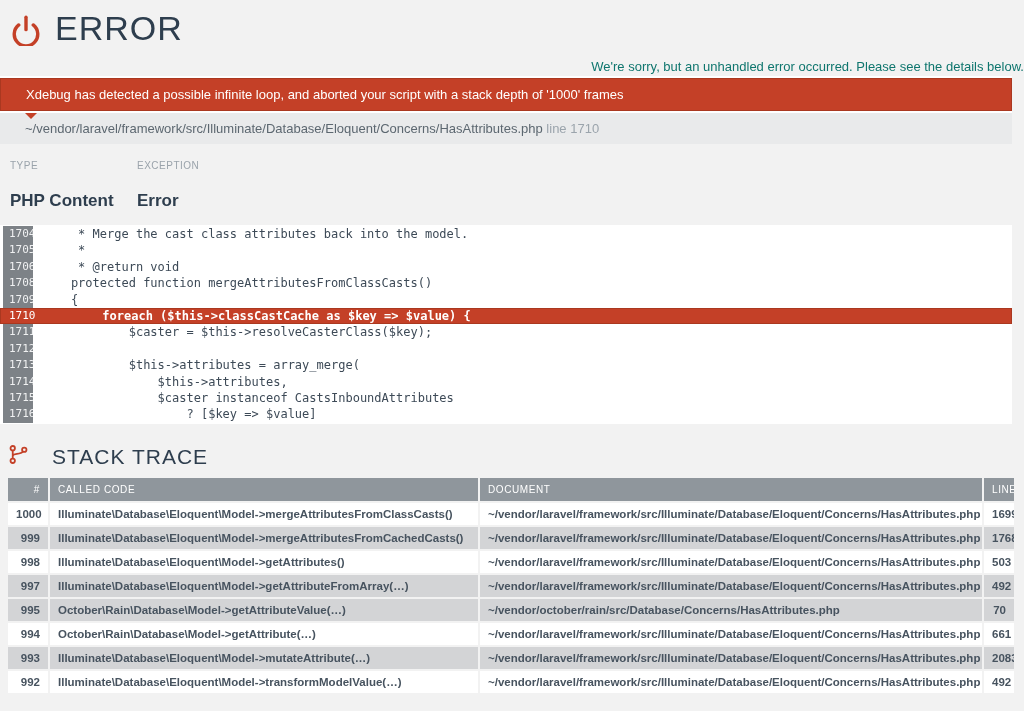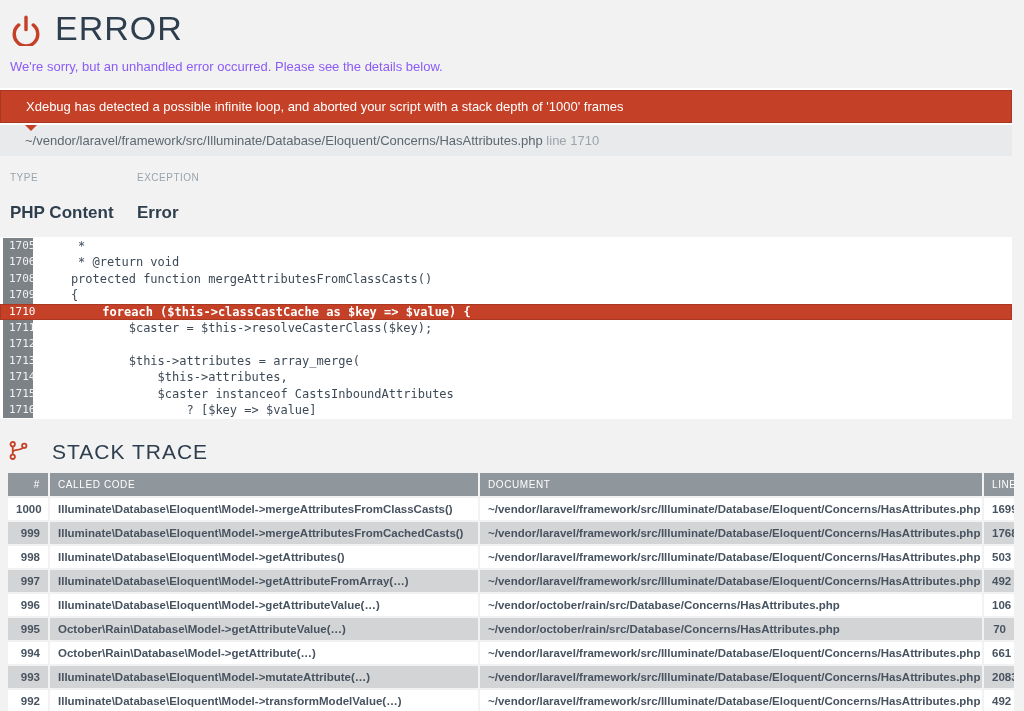--- a/index.html
+++ b/index.html
@@ -6,24 +6,24 @@
   html,body { width:1024px; height:711px; overflow:hidden; }
   body {
     background:#f2f2f2;
     font-family:"Liberation Sans", sans-serif;
     color:#2e3e4e;
     position:relative;
   }
   .hdr { display:flex; align-items:center; gap:13px; padding:9px 0 0 10px; height:48px; }
   .hdr svg { display:block; }
   .title { font-size:34px; font-weight:300; color:#2e3e4e; letter-spacing:1px; }
-  .subtitle { margin:11px 0 0 10px; font-size:13px; color:#8b5cf6; }
+  .subtitle { margin:11px 0 0 10px; font-size:13px; color:#0f766e;text-align:right; }
 
   .banner {
-    margin-top:16px; width:1012px; background:#c44027; color:#fff;
+    margin-top:4px; width:1012px; background:#c44027; color:#fff;
     font-size:13px; padding:8px 0 8px 25px;
     border:1px solid #aa3820;
     box-shadow:0 -2px 0 #ffffff, 0 2px 0 #ffffff;
   }
   .pathbar {
     width:1012px; background:#e9eaeb; color:#5c6770;
     font-size:13px; padding:8px 0 8px 25px; position:relative; margin-top:2px;
   }
   .pathbar .caret {
     position:absolute; top:0; left:25px; width:0; height:0;
@@ -104,20 +104,21 @@
     <div class="mlabel">TYPE</div>
     <div class="mvalue">PHP Content</div>
   </div>
   <div class="mcol">
     <div class="mlabel">EXCEPTION</div>
     <div class="mvalue">Error</div>
   </div>
 </div>
 
 <div class="codeblock" id="code-lines">
+    <div class="cline"><span class="ln">1704</span><span class="ctext">     * Merge the cast class attributes back into the model.</span></div>
     <div class="cline"><span class="ln">1705</span><span class="ctext">     *</span></div>
     <div class="cline"><span class="ln">1706</span><span class="ctext">     * @return void</span></div>
     <div class="cline"><span class="ln">1708</span><span class="ctext">    protected function mergeAttributesFromClassCasts()</span></div>
     <div class="cline"><span class="ln">1709</span><span class="ctext">    {</span></div>
     <div class="cline hl"><span class="ln">1710</span><span class="ctext">        foreach ($this-&gt;classCastCache as $key =&gt; $value) {</span></div>
     <div class="cline"><span class="ln">1711</span><span class="ctext">            $caster = $this-&gt;resolveCasterClass($key);</span></div>
     <div class="cline"><span class="ln">1712</span><span class="ctext"></span></div>
     <div class="cline"><span class="ln">1713</span><span class="ctext">            $this-&gt;attributes = array_merge(</span></div>
     <div class="cline"><span class="ln">1714</span><span class="ctext">                $this-&gt;attributes,</span></div>
     <div class="cline"><span class="ln">1715</span><span class="ctext">                $caster instanceof CastsInboundAttributes</span></div>
@@ -169,26 +170,20 @@
         <td>Illuminate\Database\Eloquent\Model-&gt;getAttributes()</td>
         <td>~/vendor/laravel/framework/src/Illuminate/Database/Eloquent/Concerns/HasAttributes.php</td>
         <td class="num">503</td>
       </tr>
       <tr class="even">
         <td class="num">997</td>
         <td>Illuminate\Database\Eloquent\Model-&gt;getAttributeFromArray(…)</td>
         <td>~/vendor/laravel/framework/src/Illuminate/Database/Eloquent/Concerns/HasAttributes.php</td>
         <td class="num">492</td>
       </tr>
-      <tr class="odd">
-        <td class="num">996</td>
-        <td>Illuminate\Database\Eloquent\Model-&gt;getAttributeValue(…)</td>
-        <td>~/vendor/october/rain/src/Database/Concerns/HasAttributes.php</td>
-        <td class="num">106</td>
-      </tr>
       <tr class="even">
         <td class="num">995</td>
         <td>October\Rain\Database\Model-&gt;getAttributeValue(…)</td>
         <td>~/vendor/october/rain/src/Database/Concerns/HasAttributes.php</td>
         <td class="num">70</td>
       </tr>
       <tr class="odd">
         <td class="num">994</td>
         <td>October\Rain\Database\Model-&gt;getAttribute(…)</td>
         <td>~/vendor/laravel/framework/src/Illuminate/Database/Eloquent/Concerns/HasAttributes.php</td>

